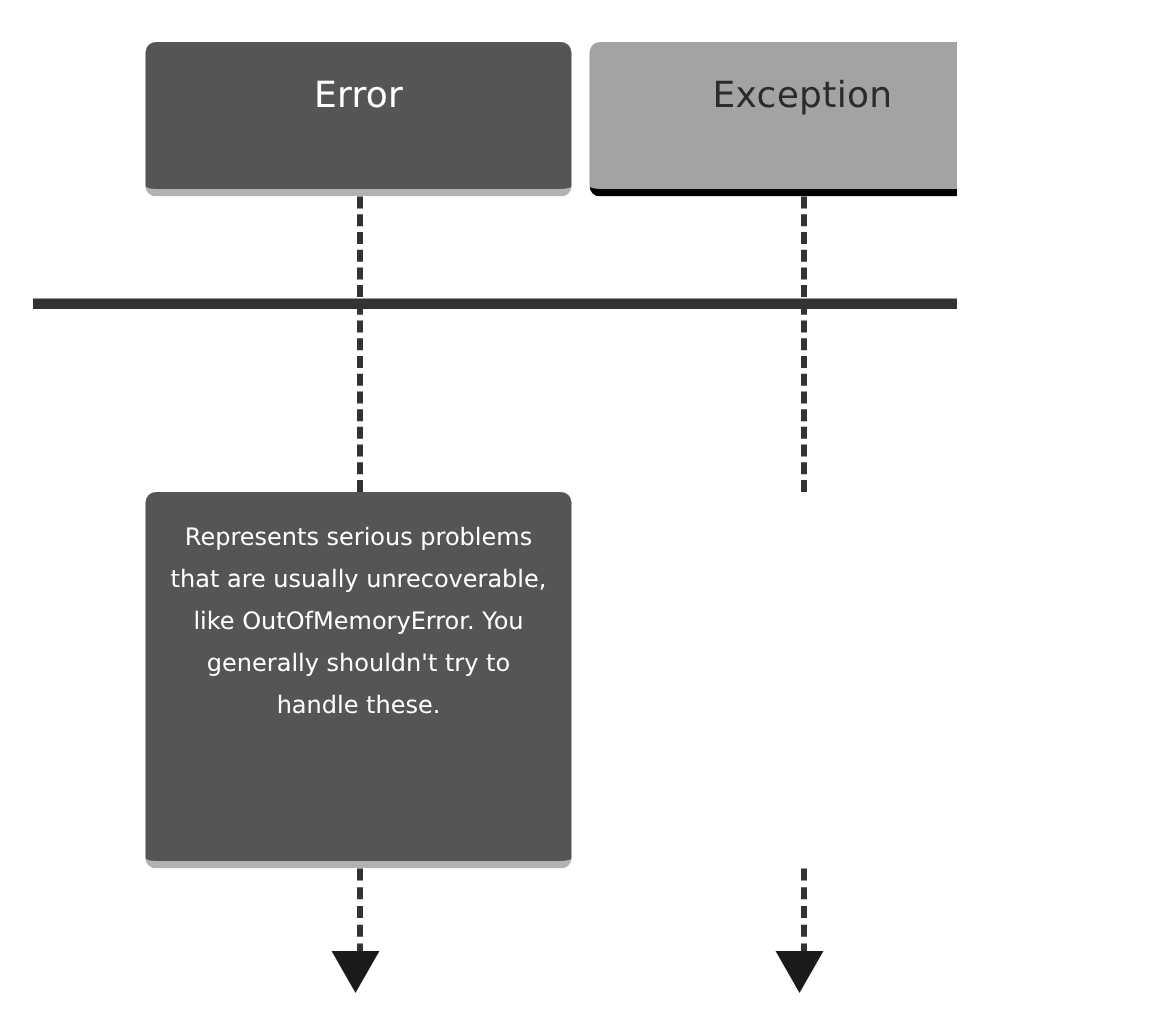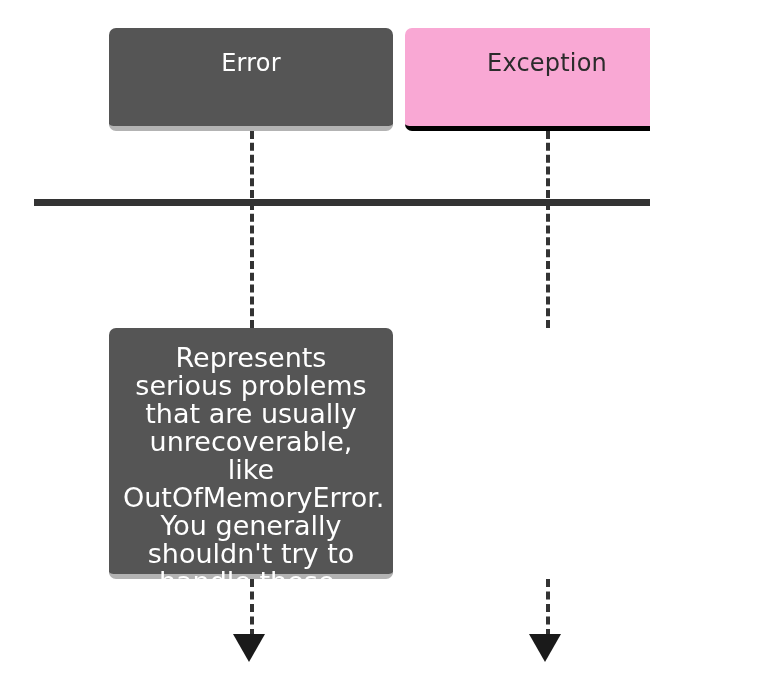--- a/index.html
+++ b/index.html
@@ -9,60 +9,59 @@
   }
   body {
     font-family: "DejaVu Sans", sans-serif;
   }
   #canvas {
     position: relative;
     width: 638px;
     height: 682px;
     background: #ffffff;
     overflow: hidden;
-    margin-left: 12px;
   }
 
   
   .box {
     position: absolute;
     box-sizing: border-box;
     border-radius: 7px;
     display: flex;
     justify-content: center;
     text-align: center;
   }
   .box-dark {
     background: #555555;
     color: #ffffff;
     border-bottom: 5px solid #b3b3b3;
   }
   .box-light {
-    background: #f9a8d4;
+    background: #a3a3a3;
     color: #2b2b2b;
     border-bottom: 5px solid #000000;
   }
 
   .box-title {
     position: absolute;
     left: 0;
     right: 0;
     top: 20px;
     font-size: 24px;
     line-height: 30px;
     font-weight: 400;
     letter-spacing: 0.2px;
   }
 
   .box-body {
     position: absolute;
     left: 14px;
     right: 14px;
     top: 16px;
-    font-size: 27px;
+    font-size: 16px;
     line-height: 28px;
     font-weight: 400;
     white-space: pre-line;
   }
 
   
   #box-error-top     { left: 97px;  top: 28px;  width: 284px; height: 103px; }
   #box-exception-top { left: 393px; top: 28px;  width: 284px; height: 103px; }
   #box-error-body    { left: 97px;  top: 328px; width: 284px; height: 251px; }
   #box-exception-body{ left: 393px; top: 328px; width: 284px; height: 251px; }

